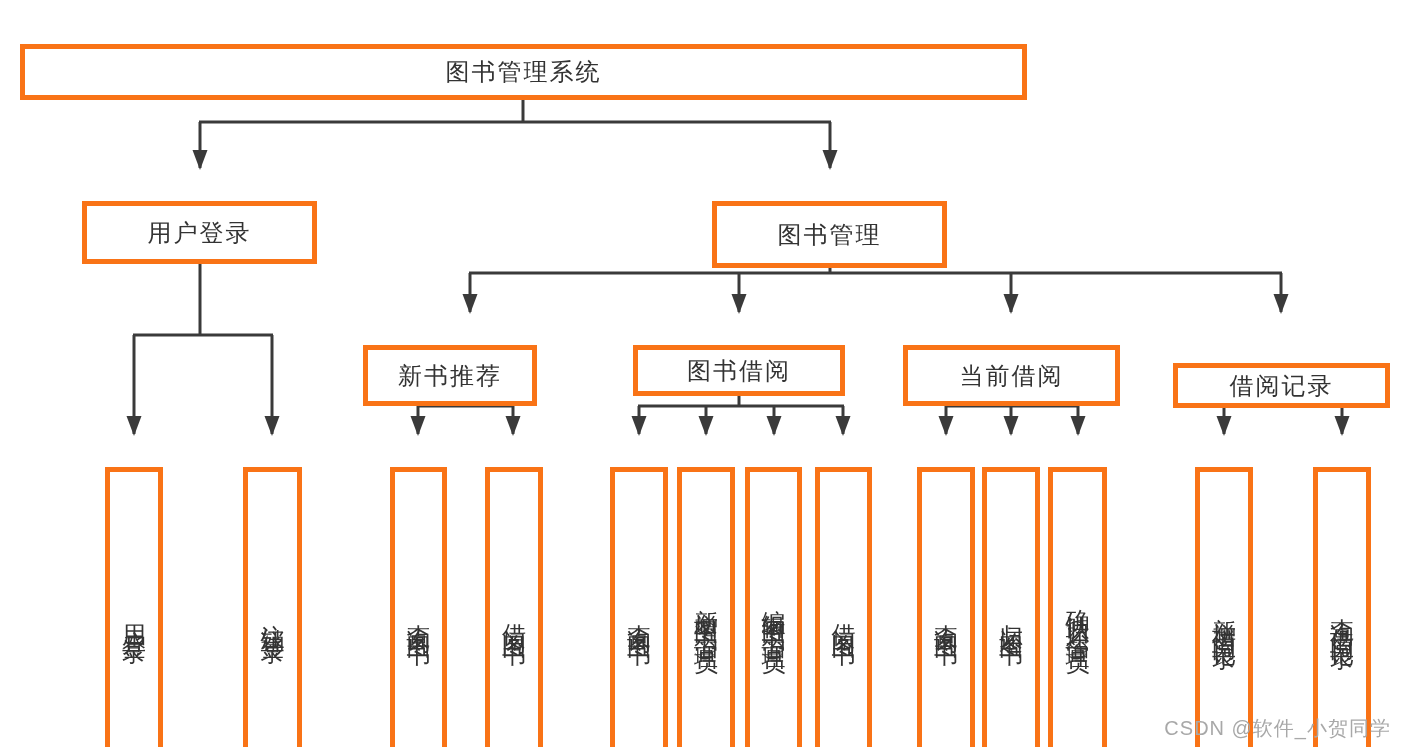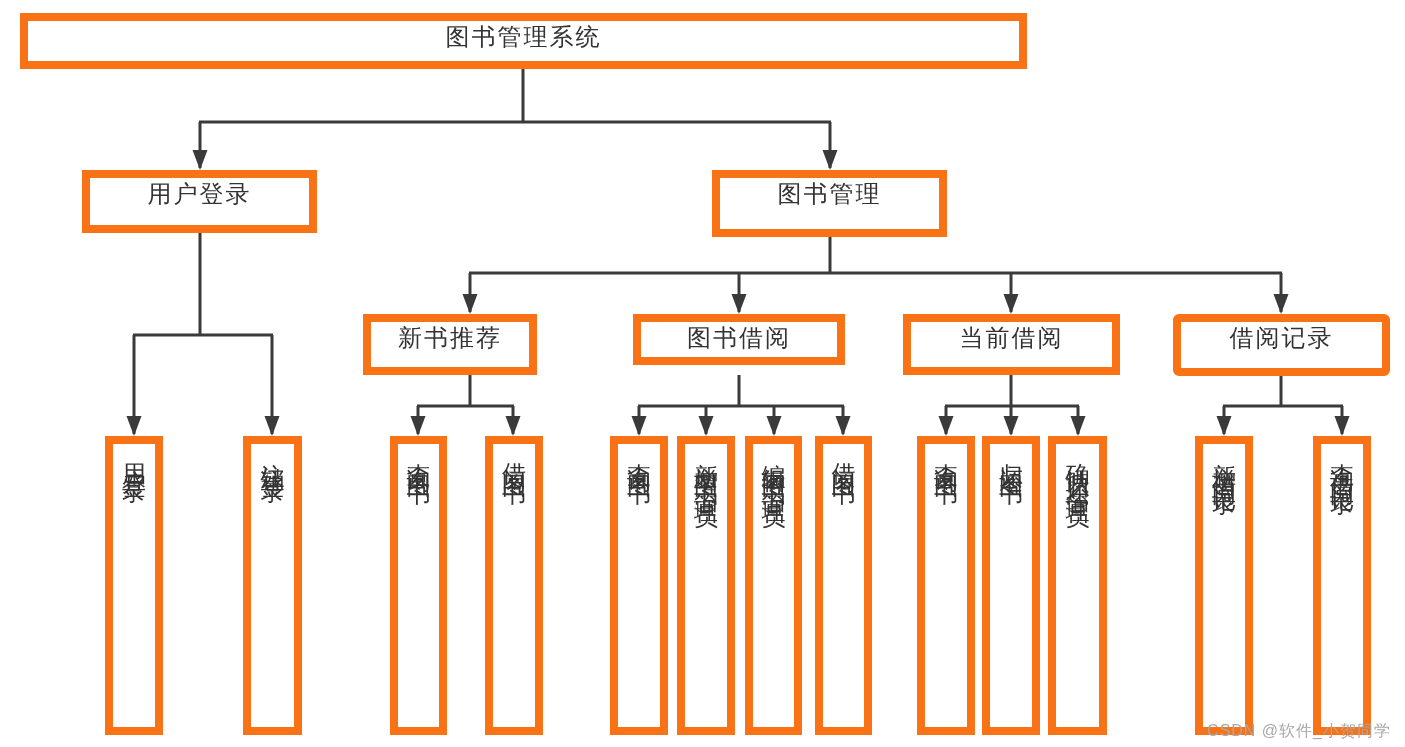--- a/index.html
+++ b/index.html
@@ -18,44 +18,46 @@
   #edges {
     position: absolute;
     left: 0;
     top: 0;
     width: 1405px;
     height: 747px;
   }
   .node {
     position: absolute;
     box-sizing: border-box;
-    border: 8px solid #f97316;
+    border: 5px solid #f97316;
     background: #ffffff;
     display: flex;
+    align-items: center;
     justify-content: center;
     color: #333333;
+    margin-top: 31px;
   }
   .node.horizontal span {
     font-size: 24px;
     letter-spacing: 2px;
     white-space: nowrap;
   }
   .node.vertical span {
     writing-mode: vertical-rl;
     text-orientation: mixed;
     font-size: 24px;
     letter-spacing: 6px;
     line-height: 1;
     white-space: nowrap;
   }
   #watermark {
     position: absolute;
     right: 14px;
     bottom: 5px;
-    font-size: 16px;
+    font-size: 20px;
     color: #a8a8a8;
     letter-spacing: 1px;
     z-index: 5;
     white-space: nowrap;
   }
 </style>
 </head>
 <body>
 
 <div id="canvas">
@@ -125,21 +127,21 @@
     </div>
     <div class="node horizontal" style="left: 363px; top: 314px; width: 174px; height: 61px;">
       <span>新书推荐</span>
     </div>
     <div class="node horizontal" style="left: 633px; top: 314px; width: 212px; height: 51px;">
       <span>图书借阅</span>
     </div>
     <div class="node horizontal" style="left: 903px; top: 314px; width: 217px; height: 61px;">
       <span>当前借阅</span>
     </div>
-    <div class="node horizontal" style="left: 1173px; top: 314px; width: 217px; height: 62px; border-radius: 6px;">
+    <div class="node horizontal" style="left: 1173px; top: 332px; width: 217px; height: 45px;">
       <span>借阅记录</span>
     </div>
     <div class="node vertical" style="left: 105px; top: 436px; width: 58px; height: 299px;">
       <span>用户登录</span>
     </div>
     <div class="node vertical" style="left: 243px; top: 436px; width: 59px; height: 299px;">
       <span>注销登录</span>
     </div>
     <div class="node vertical" style="left: 390px; top: 436px; width: 57px; height: 299px;">
       <span>查询图书</span>

